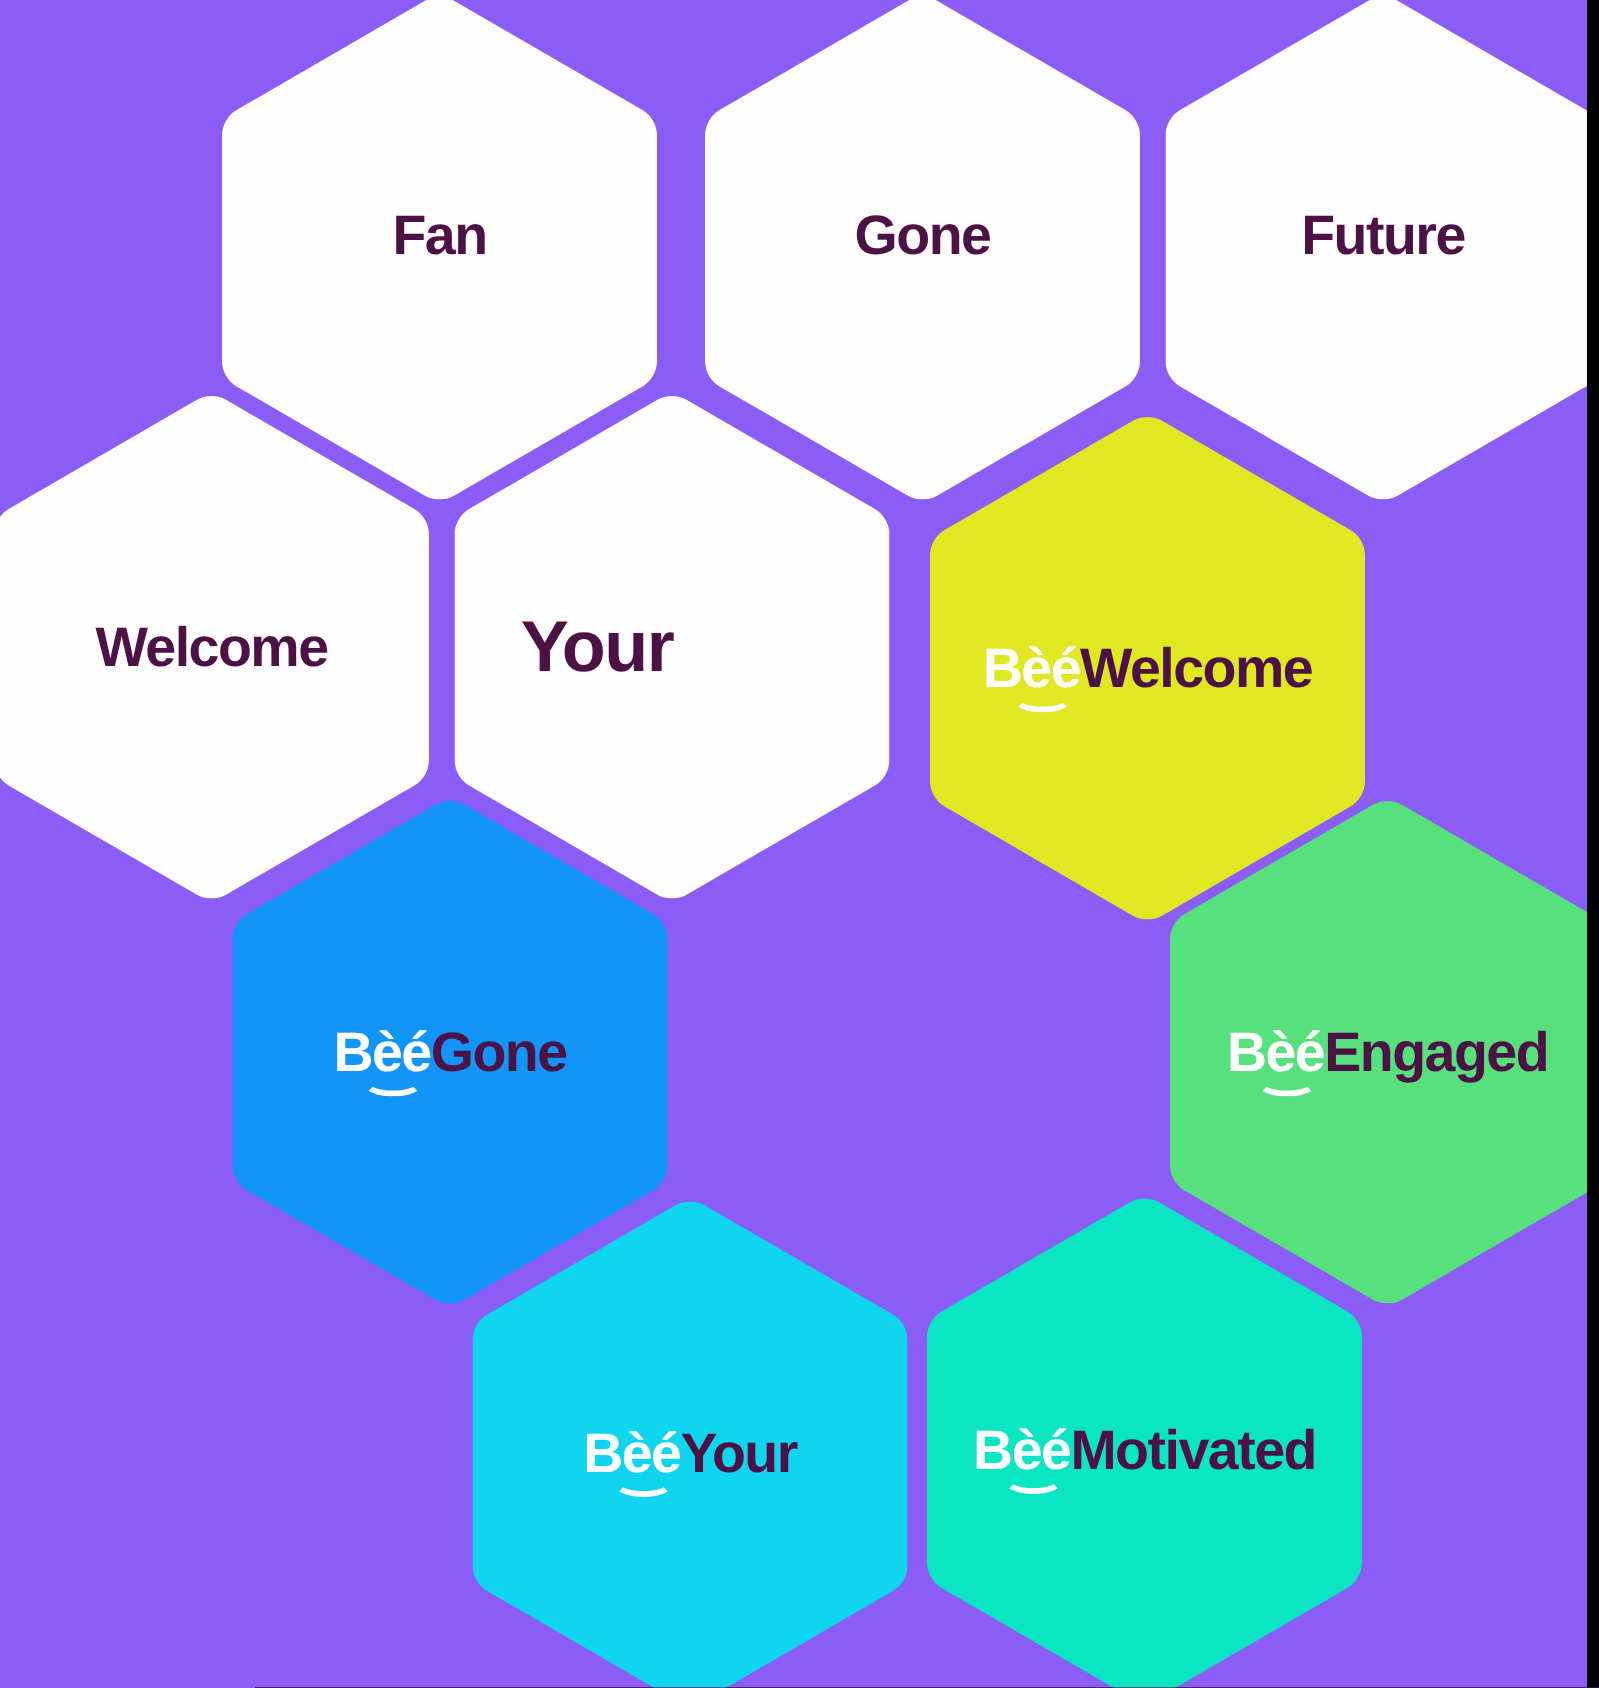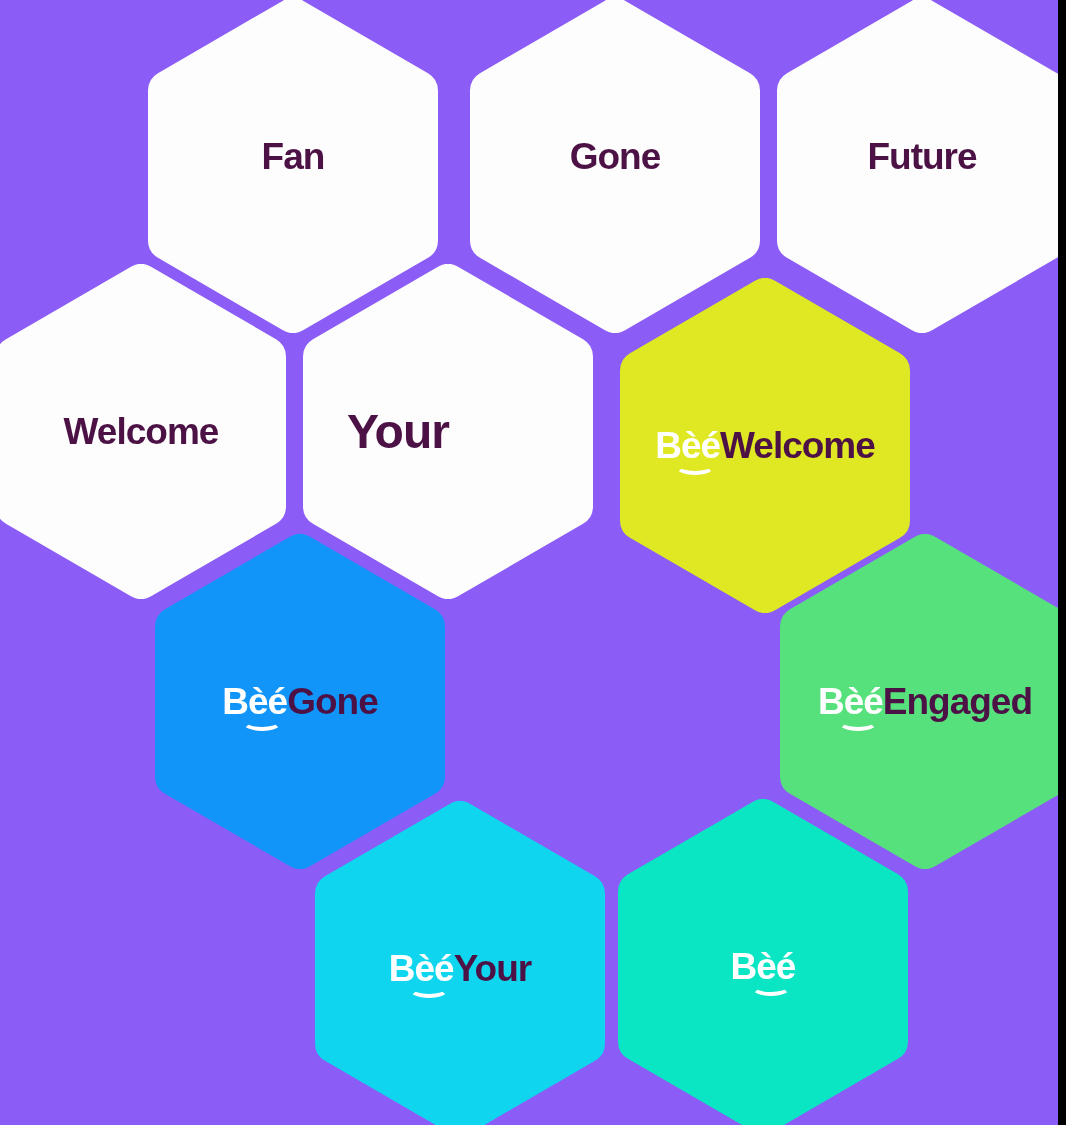--- a/index.html
+++ b/index.html
@@ -148,16 +148,17 @@
       <span>Your</span>
     </div>
   </div>
 
   <div class="hex pos-motivated">
     <svg viewBox="0 0 290 335">
       <path d="M145 20 L270 92.5 L270 242.5 L145 315 L20 242.5 L20 92.5 Z" stroke-width="40" stroke-linejoin="round" fill="#0ae5c3" stroke="#0ae5c3"></path>
     </svg>
     <div class="hex-label">
       <span class="prefix"><span>Bèé</span><span class="smile"></span></span>
+      <span>Motivated</span>
     </div>
   </div>
 
 </div>
 
 </body></html>

